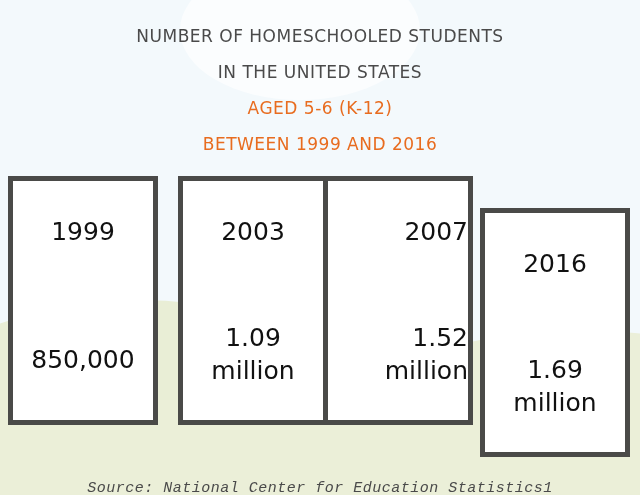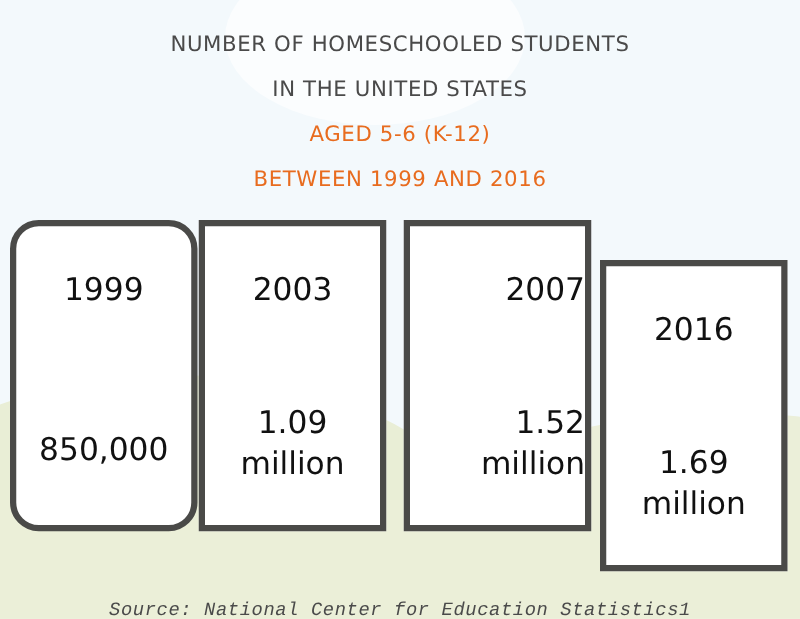--- a/index.html
+++ b/index.html
@@ -66,27 +66,27 @@
 <div class="bg-ground"></div>
 
 <div class="title-block">
   <div class="title-line">NUMBER OF HOMESCHOOLED STUDENTS</div>
   <div class="title-line">IN THE UNITED STATES</div>
   <div class="title-line accent">AGED 5-6 (K-12)</div>
   <div class="title-line accent">BETWEEN 1999 AND 2016</div>
 </div>
 
 <div class="boxes">
-  <div class="box" style="left:0px;border-radius:23px;">
+  <div class="box" style="left:0px;">
     <div class="year">1999</div>
     <div class="value single">
       <div>850,000</div>
     </div>
   </div>
-  <div class="box" style="left:151px;padding-left:45px;">
+  <div class="box" style="left:170px;padding-left:45px;">
     <div class="year">2003</div>
     <div class="value">
       <div>1.09</div>
       <div>million</div>
     </div>
   </div>
   <div class="box" style="left:315px;text-align:right;">
     <div class="year">2007</div>
     <div class="value">
       <div>1.52</div>

